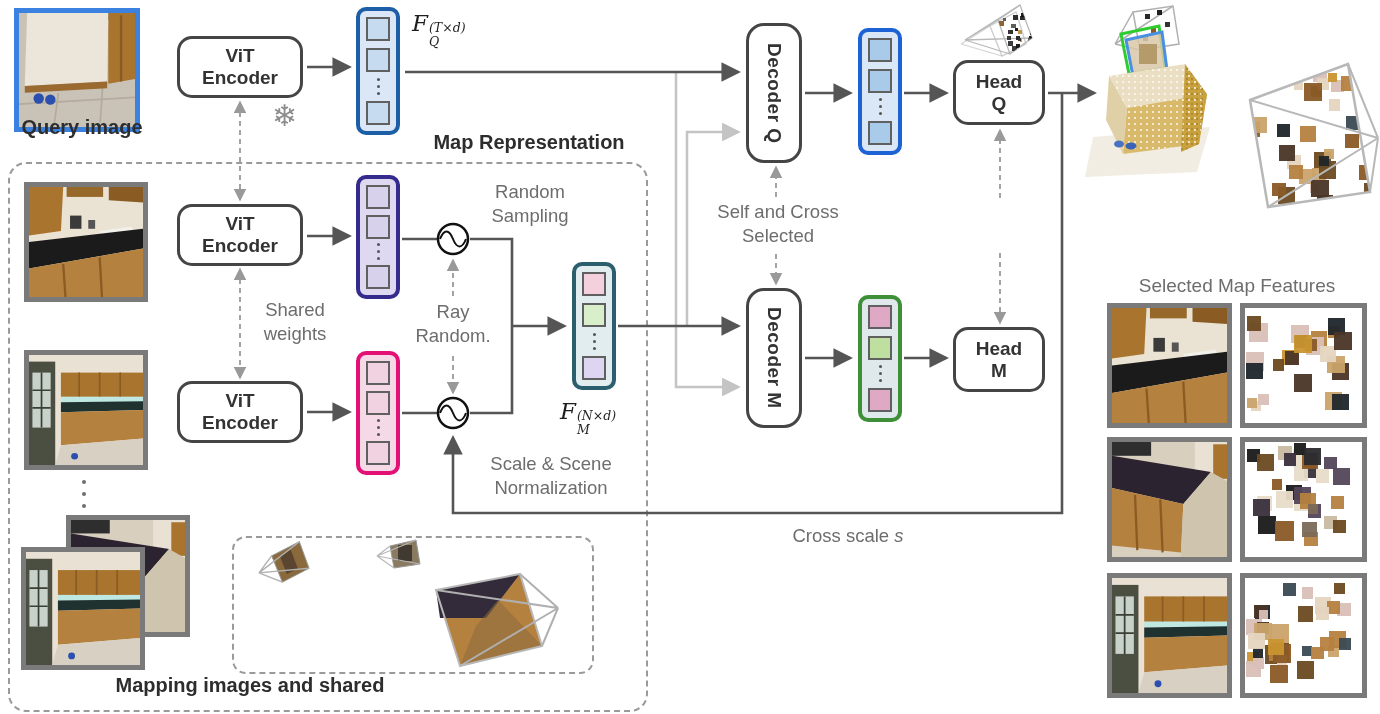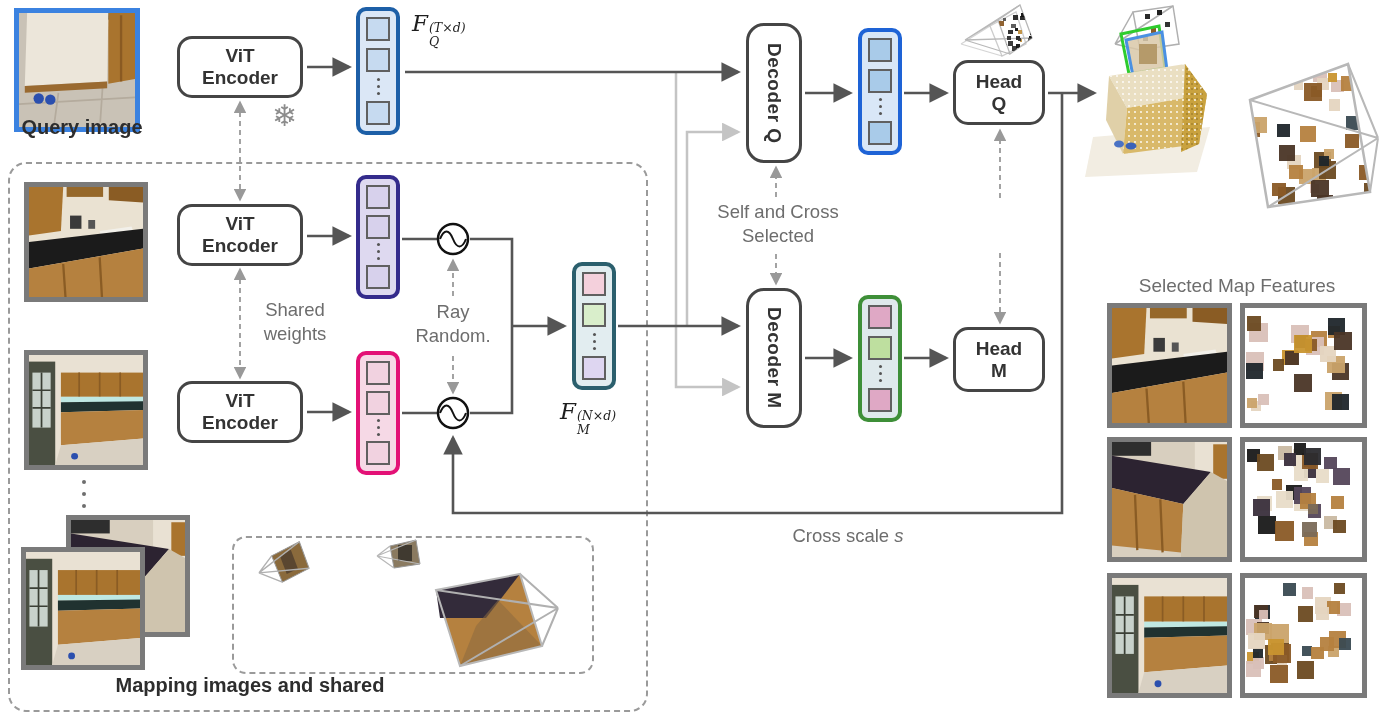--- a/index.html
+++ b/index.html
@@ -166,20 +166,21 @@
       <div class="vd"></div>
       <div class="sq"></div>
   </div>
   <div class="mathlab" style="left:412px;top:10px">
     <span>F</span><span class="ss">
         <span class="sp">(T×d)</span>
         <span class="sb">Q</span>
       </span>
   </div>
 
+  <div class="lab-bold" style="left:414px;top:131px;width:230px">Map Representation</div>
 
   <div class="photo" style="left:24px;top:182px;width:114px;height:110px">
     <svg viewBox="0 0 100 100" preserveAspectRatio="none">
         <use href="#ph-counter"></use>
       </svg>
   </div>
   <div class="box" style="left:177px;top:204px;width:126px;height:62px">
     <div>
         <div>ViT</div>
         <div>Encoder</div>
@@ -214,34 +215,36 @@
 
   <svg class="sine" style="left:436px;top:222px" width="34" height="34">
     <circle cx="17" cy="17" r="15" fill="#fff" stroke="#111" stroke-width="2.5"></circle>
     <path d="M4,17 C8,7 13,7 17,17 C21,27 26,27 30,17" fill="none" stroke="#111" stroke-width="2"></path>
   </svg>
   <svg class="sine" style="left:436px;top:396px" width="34" height="34">
     <circle cx="17" cy="17" r="15" fill="#fff" stroke="#111" stroke-width="2.5"></circle>
     <path d="M4,17 C8,7 13,7 17,17 C21,27 26,27 30,17" fill="none" stroke="#111" stroke-width="2"></path>
   </svg>
   <div class="lab-gray" style="left:398px;top:300px;width:110px">Ray Random.</div>
+  <div class="lab-gray" style="left:466px;top:180px;width:128px">Random Sampling</div>
 
   <div class="fcol" style="left:572px;top:262px;height:128px;--b:#2b5f6d;--f:#e2edf0;--s:#f4d0dc">
     <div class="sq"></div>
       <div class="sq" style="background:#d9eecb"></div>
       <div class="vd"></div>
       <div class="sq" style="background:#ded6f1"></div>
   </div>
   <div class="mathlab" style="left:560px;top:398px">
     <span>F</span><span class="ss">
         <span class="sp">(N×d)</span>
         <span class="sb">M</span>
       </span>
   </div>
 
+  <div class="lab-gray" style="left:448px;top:452px;width:206px">Scale &amp; Scene Normalization</div>
 
   <div class="vdots-big" style="left:82px;top:492px"></div>
   <div class="photo" style="left:66px;top:515px;width:114px;height:112px;z-index:2">
     <svg viewBox="0 0 100 100" preserveAspectRatio="none">
         <use href="#ph-island"></use>
       </svg>
   </div>
   <div class="photo" style="left:21px;top:547px;width:114px;height:113px;z-index:3">
     <svg viewBox="0 0 100 100" preserveAspectRatio="none">
         <use href="#ph-wide"></use>

